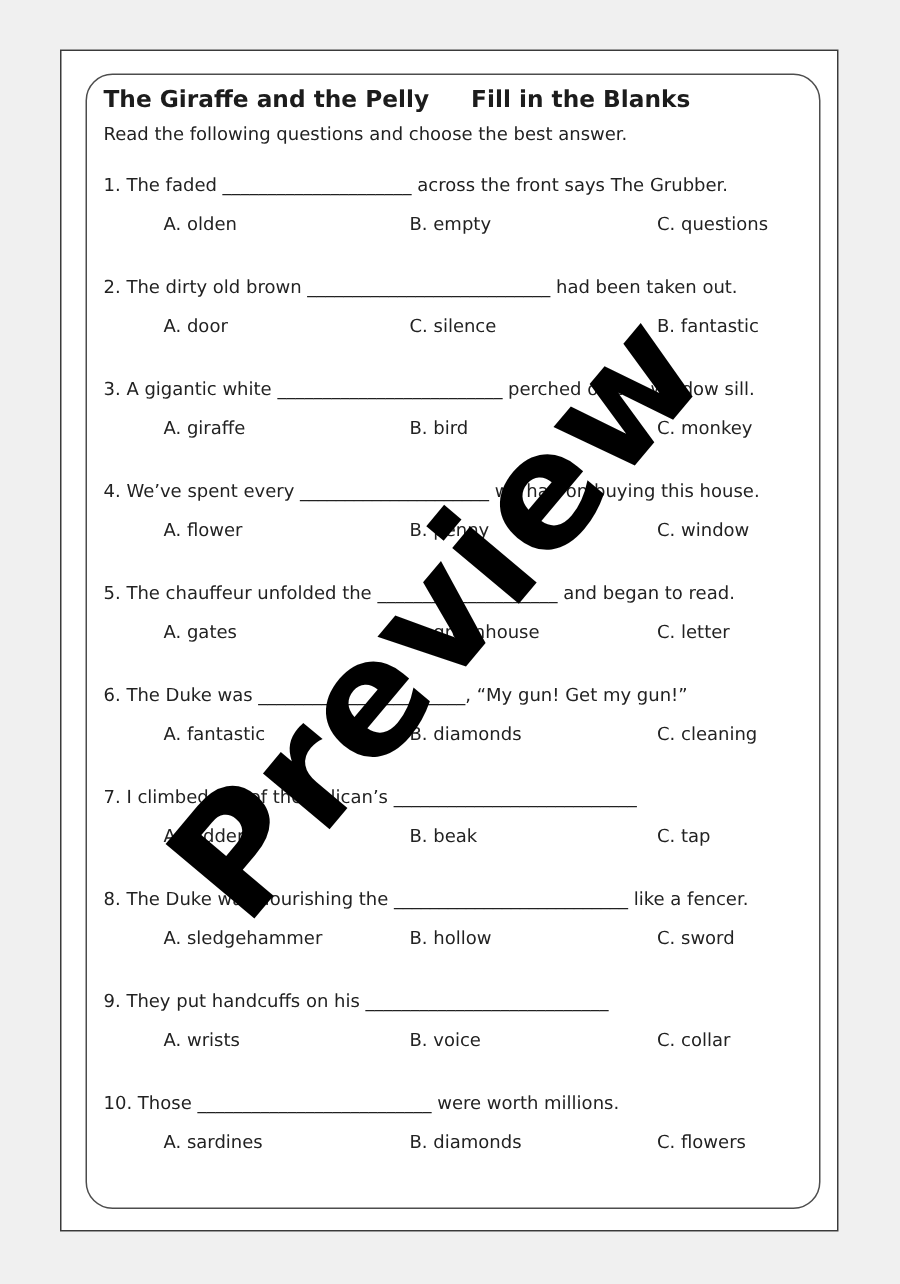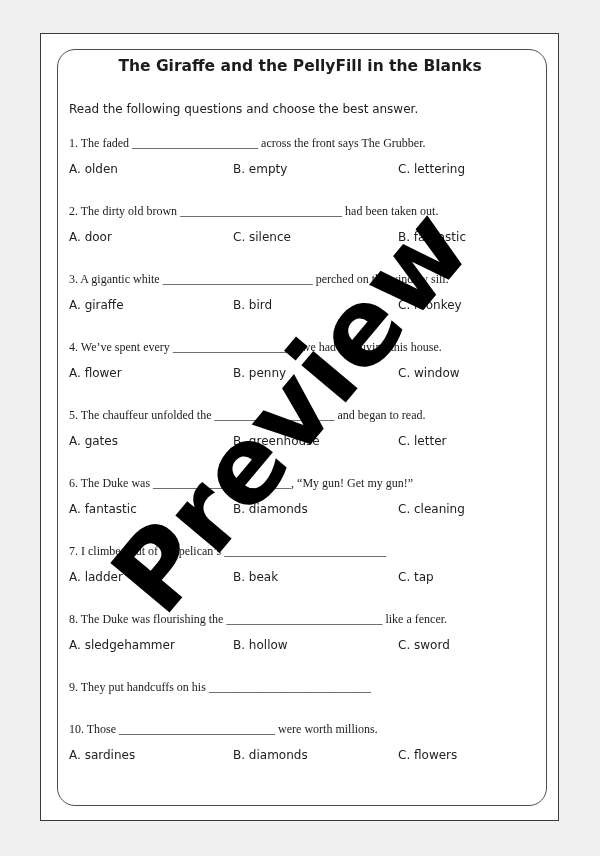--- a/index.html
+++ b/index.html
@@ -23,52 +23,52 @@
     border: 1px solid #4d4d4d;
     border-radius: 18px;
   }
   .content {
     position: absolute;
     left: 28px; top: 22px;
     width: 462px;
   }
   .header-row {
     display: flex;
-    justify-content: center;
+    justify-content: flex-start;
     align-items: baseline;
+    gap: 28px;
   }
   .title, .subtitle {
     font-size: 15.5px;
     font-weight: bold;
     line-height: 20px;
     color: #1c1c1c;
     white-space: nowrap;
   }
   .instruction {
-    margin-top: 25px;
+    margin-top: 5px;
     font-size: 12px;
     line-height: 16px;
     margin-bottom: 17px;
     white-space: nowrap;
   }
   .q-block { margin-bottom: 24px; }
   .q-line {
     font-size: 12px;
     line-height: 18px;
     margin-bottom: 8px;
     white-space: nowrap;
-    font-family: Liberation Serif, serif;
   }
   .opts {
     display: grid;
     grid-template-columns: 164px 165px 1fr;
     font-size: 12px;
     line-height: 18px;
   }
-  .opt { white-space: nowrap; }
+  .opt { white-space: nowrap; margin-left: 40px; }
   .watermark {
     position: absolute;
     left: 250px; top: 377px;
     transform: translate(-50%, -50%) rotate(-50deg);
     font-size: 106px;
     font-weight: bold;
     color: #000000;
     white-space: nowrap;
     pointer-events: none;
     z-index: 5;
@@ -85,21 +85,21 @@
       <div class="title">The Giraffe and the Pelly</div>
       <div class="subtitle">Fill in the Blanks</div>
     </div>
     <div class="instruction">Read the following questions and choose the best answer.</div>
     <div id="questions">
   <div class="q-block">
     <div class="q-line">1. The faded _____________________ across the front says The Grubber.</div>
     <div class="opts">
       <div class="opt">A. olden</div>
       <div class="opt">B. empty</div>
-      <div class="opt">C. lettering</div>
+      <div class="opt">C. questions</div>
     </div>
   </div>
 
   <div class="q-block">
     <div class="q-line">2. The dirty old brown ___________________________ had been taken out.</div>
     <div class="opts">
       <div class="opt">A. door</div>
       <div class="opt">C. silence</div>
       <div class="opt">B. fantastic</div>
     </div>
@@ -154,20 +154,25 @@
     <div class="q-line">8. The Duke was flourishing the __________________________ like a fencer.</div>
     <div class="opts">
       <div class="opt">A. sledgehammer</div>
       <div class="opt">B. hollow</div>
       <div class="opt">C. sword</div>
     </div>
   </div>
 
   <div class="q-block">
     <div class="q-line">9. They put handcuffs on his ___________________________</div>
+    <div class="opts">
+      <div class="opt">A. wrists</div>
+      <div class="opt">B. voice</div>
+      <div class="opt">C. collar</div>
+    </div>
   </div>
 
   <div class="q-block">
     <div class="q-line">10. Those __________________________ were worth millions.</div>
     <div class="opts">
       <div class="opt">A. sardines</div>
       <div class="opt">B. diamonds</div>
       <div class="opt">C. flowers</div>
     </div>
   </div>

